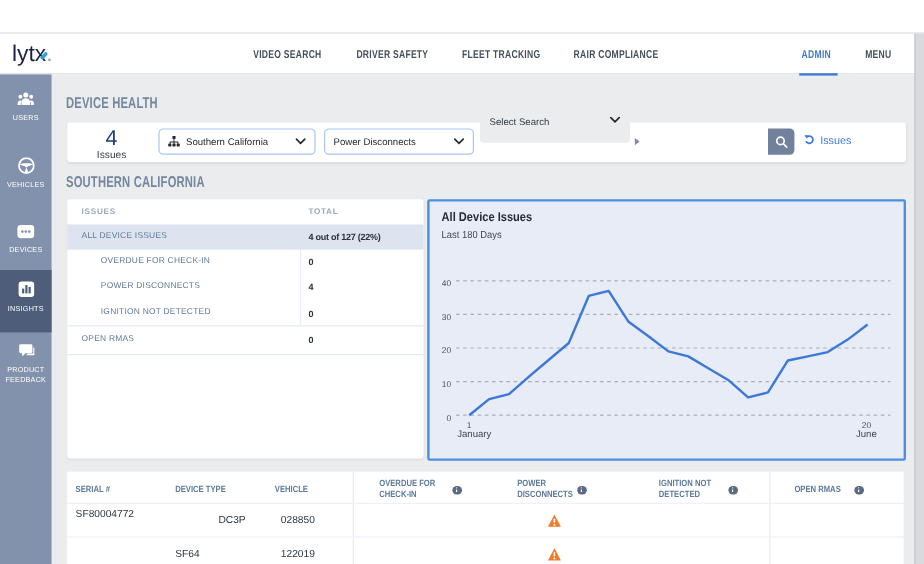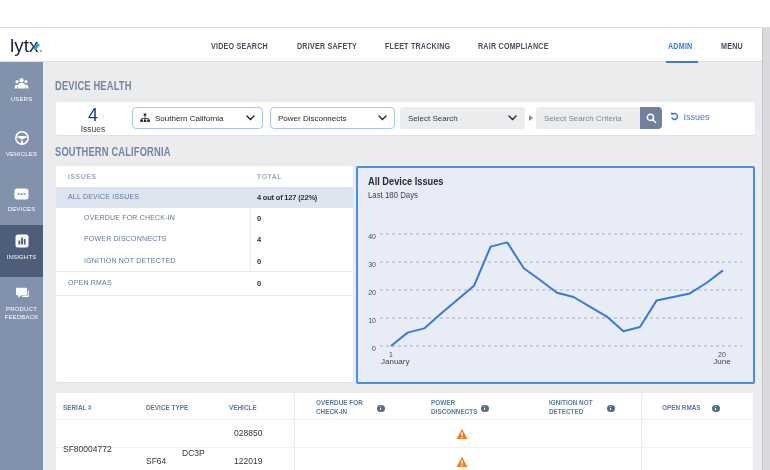--- a/index.html
+++ b/index.html
@@ -28,21 +28,21 @@
 #insightsel { left:0; top:225px; width:43px; height:52px; background:#4e5d79; }
 
 
 .sectitle { font-size:13px; font-weight:700; letter-spacing:0.2px; color:#74879f; transform:scaleX(0.72); transform-origin:0 50%; white-space:nowrap; }
 
 
 #fcard { left:56px; top:102px; width:699px; height:33px; background:#fff; border-radius:2px; box-shadow:0 1px 2px rgba(0,0,0,0.06); }
 #num4 { left:80px; top:105px; width:26px; text-align:center; font-size:18px; color:#1d3d7e; font-weight:400; }
 #numlbl { left:70px; top:123.5px; width:46px; text-align:center; font-size:8.5px; color:#3a414d; }
 .drop { position:absolute; top:107px; height:22px; background:#fff; border:1px solid #a8c6f0; border-radius:4px; display:flex; align-items:center; font-size:8px; color:#23282f; }
-.gdrop { position:absolute; top:107px; height:22px; background:#ebeced; border-radius:3px; display:flex; align-items:center; font-size:8px; color:#333a45; }
+.gdrop { position:absolute; top:97px; height:22px; background:#ebeced; border-radius:3px; display:flex; font-size:8px; color:#333a45; }
 .chev { margin-left:auto; }
 
 
 #lpanel { left:56px; top:166px; width:297px; height:216px; background:#fff; border-radius:2px; box-shadow:0 1px 2px rgba(0,0,0,0.06); }
 .thead { font-size:6.8px; font-weight:700; letter-spacing:0.6px; color:#9aa8bb; }
 .rowlbl { font-size:7px; letter-spacing:0.2px; color:#5e7898; }
 .rowval { font-size:7.5px; font-weight:700; color:#2a313c; letter-spacing:-0.2px; }
 #hirow { left:56px; top:187px; width:297px; height:21px; background:#dee4ef; }
 .hline { position:absolute; left:56px; width:297px; height:1px; background:#e4e8ef; }
 
@@ -159,23 +159,20 @@
   </div>
   <div class="gdrop" style="left:400px; width:125px; padding:0 8px;">
     <span>Select Search</span>
     <svg class="chev" width="9" height="6" viewBox="0 0 9 6">
         <path d="M1 1 L4.5 4.5 L8 1" fill="none" stroke="#23282f" stroke-width="1.4" stroke-linecap="round"></path>
       </svg>
   </div>
   <svg class="abs" style="left:528px; top:114px;" width="6" height="8" viewBox="0 0 6 8">
       <path d="M1 1 L5 4 L1 7 Z" fill="#7d8da5"></path>
     </svg>
-  <div class="gdrop" style="left:536px; width:104px; padding:0 8px; border-radius:3px 0 0 3px; color:#7e8794;">
-    <span>Select Search Criteria</span>
-  </div>
   <div class="abs" style="left:640px; top:107px; width:22px; height:22px; background:#71809b; border-radius:0 4px 4px 0;">
     <svg width="11" height="11" viewBox="0 0 11 11" style="margin:5.5px 0 0 5.5px;">
       <circle cx="4.4" cy="4.4" r="3.1" fill="none" stroke="#fff" stroke-width="1.4"></circle>
       <line x1="6.8" y1="6.8" x2="9.6" y2="9.6" stroke="#fff" stroke-width="1.4" stroke-linecap="round"></line>
     </svg>
   </div>
   <div class="abs" style="left:670px; top:112px; color:#4179e0; font-size:9px;">
     <svg width="9" height="9" viewBox="0 0 9 9" style="vertical-align:-1px;">
       <path d="M2.4 2.2 A3.0 3.0 0 1 1 1.7 5.6" fill="none" stroke="#4179e0" stroke-width="1.5"></path>
       <path d="M0.5 0.4 L4.0 0.9 L1.8 3.5 Z" fill="#4179e0"></path>
@@ -241,22 +238,22 @@
   <div class="abs bth" style="left:549px; top:399px;">IGNITION NOT<br>DETECTED</div>
   <div class="abs bth" style="left:662px; top:403.5px;">OPEN RMAS</div>
   <span class="info" style="left:377px; top:404.5px;"></span>
   <span class="info" style="left:481px; top:404.5px;"></span>
   <span class="info" style="left:607px; top:404.5px;"></span>
   <span class="info" style="left:712px; top:404.5px;"></span>
   <div class="vsep" style="left:294px;"></div>
   <div class="vsep" style="left:641px;"></div>
   <div class="hsep" style="top:419px;"></div>
   <div class="hsep" style="top:447px;"></div>
-  <div class="abs btd" style="left:63px; top:444px;">SF80004772</div>
-  <div class="abs btd" style="left:146px; top:448px;padding-left:36px;">DC3P</div>
+  <div class="abs btd" style="left:63px; top:423px;">SF80004772</div>
+  <div class="abs btd" style="left:146px; top:428px;padding-left:36px;">DC3P</div>
   <div class="abs btd" style="left:234px; top:428px;">028850</div>
   <svg class="abs" style="left:456px; top:428px;" width="12" height="12" viewBox="0 0 12 12">
       <path d="M6 0.8 L11.4 11 H0.6 Z" fill="#f07b28"></path>
       <rect x="5.35" y="4.0" width="1.3" height="3.8" rx="0.65" fill="#fff"></rect>
       <circle cx="6" cy="9.4" r="0.8" fill="#fff"></circle>
     </svg>
   <div class="abs btd" style="left:63px; top:468px;">SF09233334</div>
   <div class="abs btd" style="left:146px; top:456px;">SF64</div>
   <div class="abs btd" style="left:234px; top:456px;">122019</div>
   <svg class="abs" style="left:456px; top:456px;" width="12" height="12" viewBox="0 0 12 12">

